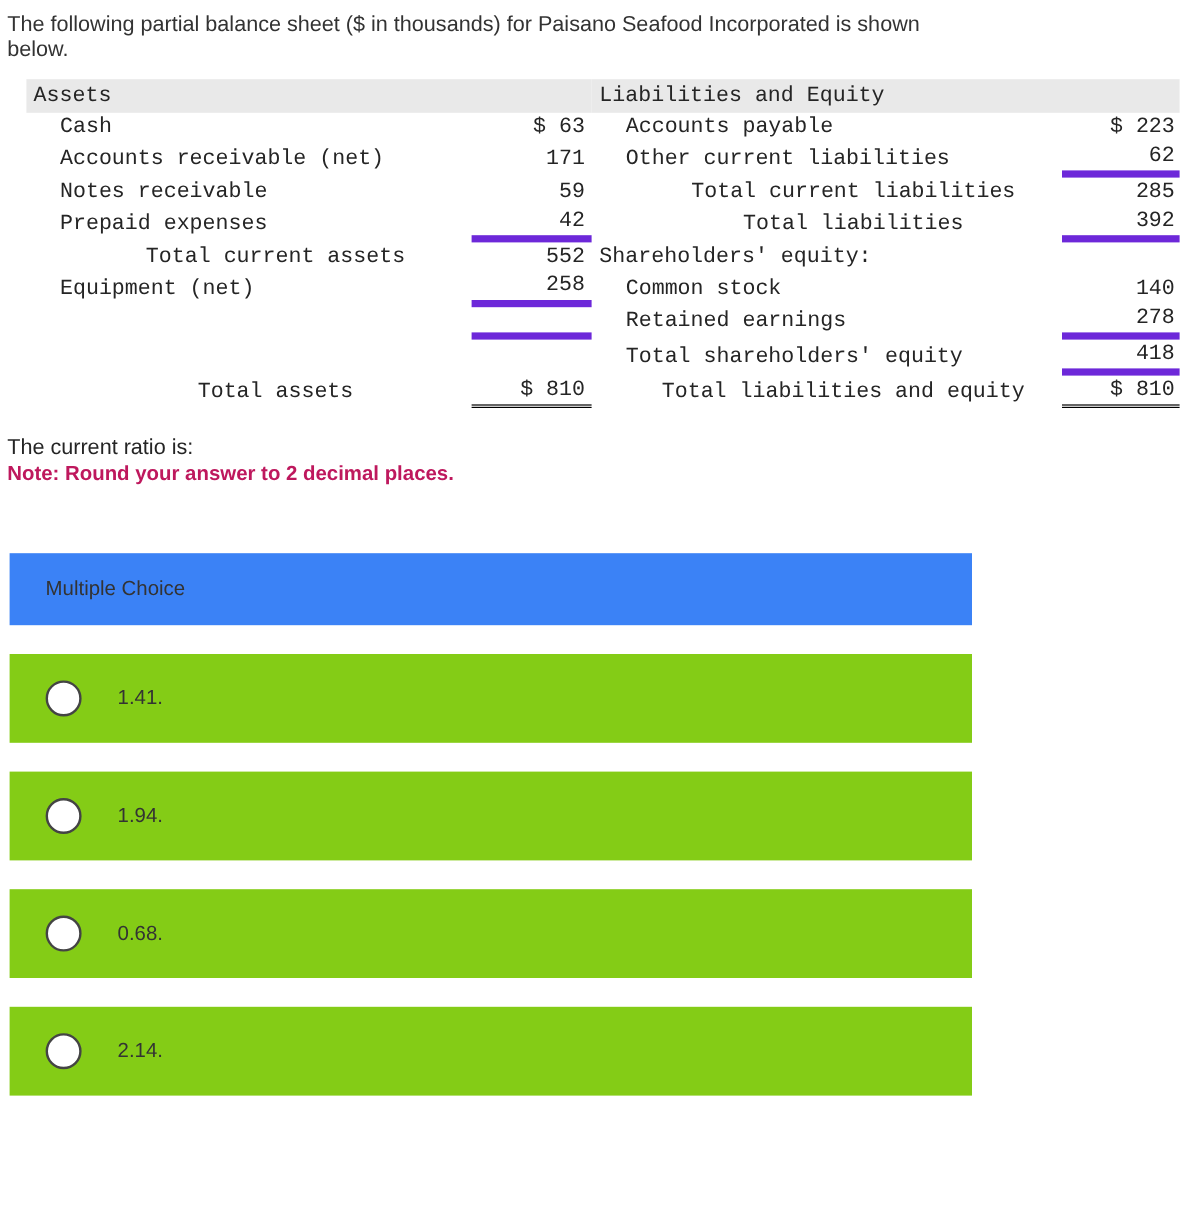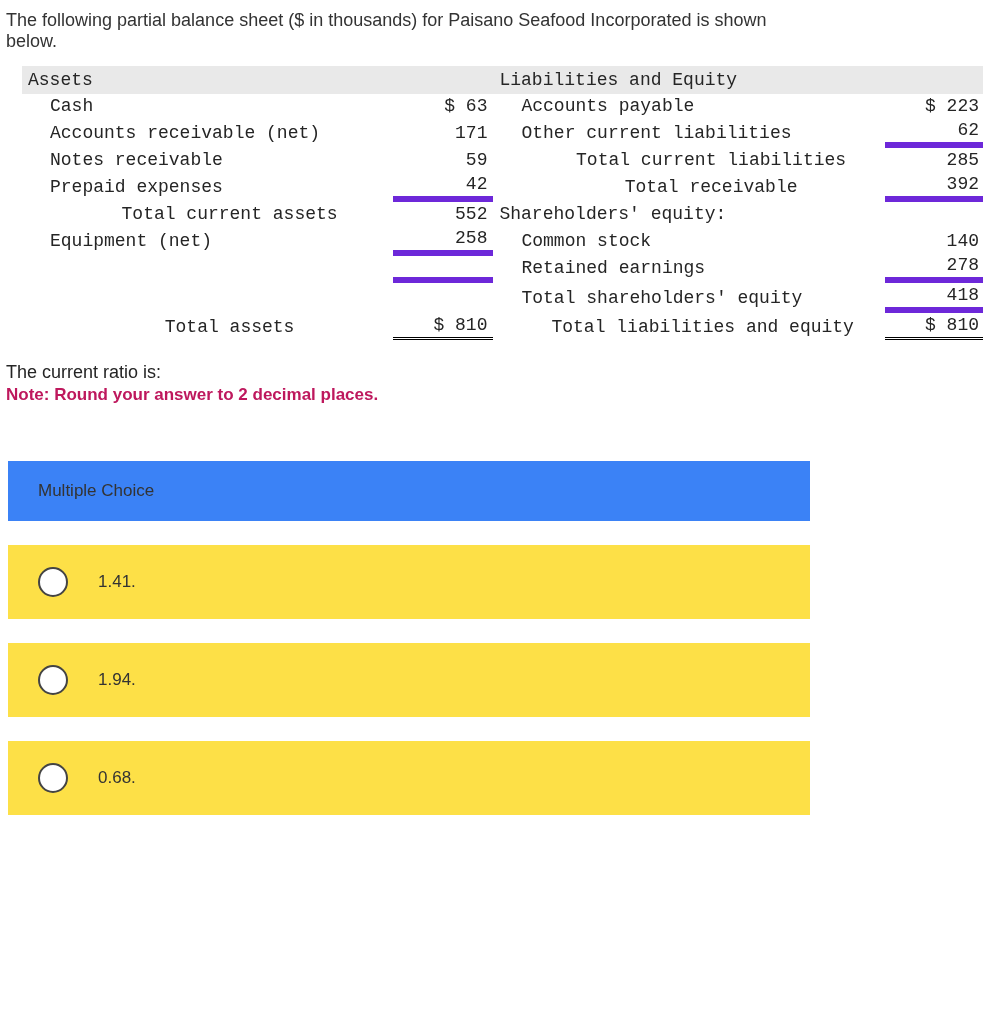--- a/index.html
+++ b/index.html
@@ -18,21 +18,21 @@
   .uline{border-bottom:6px solid #6d28d9;}
   .dblbot{border-bottom:3px double #000;}
 
   
   .q{padding:22px 6px 0 6px;font-size:18px;}
   .note{color:#be185d;font-weight:bold;padding:2px 2px 0 6px;}
 
   
   .mc{margin:56px 8px 0 8px;}
   .mc-head{background:#3b82f6;padding:20px 30px;font-size:17px;color:#333;}
-  .mc-opt{background:#fde047;margin-top:24px;padding:22px 30px;display:flex;align-items:center;gap:30px;cursor:pointer;}
+  .mc-opt{background:#84cc16;margin-top:24px;padding:22px 30px;display:flex;align-items:center;gap:30px;cursor:pointer;}
   .mc-opt .radio{width:26px;height:26px;border:2px solid #444;border-radius:50%;flex:0 0 auto;background:#fff;}
   .mc-opt .txt{font-size:17px;color:#333;}
 </style>
 </head>
 <body>
 
 <div class="page">
 
  <div class="intro">The following partial balance sheet ($ in thousands) for Paisano Seafood Incorporated is shown below.</div>
 
@@ -69,21 +69,21 @@
    <td class="ind1">Notes receivable</td>
    <td class="amt">59</td>
    <td class="ind2">Total current liabilities</td>
    <td class="amt">285</td>
   </tr>
 
 
   <tr>
    <td class="ind1">Prepaid expenses</td>
    <td class="amt uline">42</td>
-   <td class="ind2">Total receivable</td>
+   <td class="ind2">Total liabilities</td>
    <td class="amt uline">392</td>
   </tr>
 
   <tr>
    <td class="ind2">Total current assets</td>
    <td class="amt">552</td>
    <td>Shareholders' equity:</td>
    <td class="amt"></td>
   </tr>
 
@@ -128,15 +128,19 @@
     <span class="txt">1.41.</span>
   </div>
   <div class="mc-opt">
     <span class="radio"></span>
     <span class="txt">1.94.</span>
   </div>
   <div class="mc-opt">
     <span class="radio"></span>
     <span class="txt">0.68.</span>
   </div>
+  <div class="mc-opt">
+    <span class="radio"></span>
+    <span class="txt">2.14.</span>
+  </div>
  </div>
 
 </div>
 
 </body></html>

